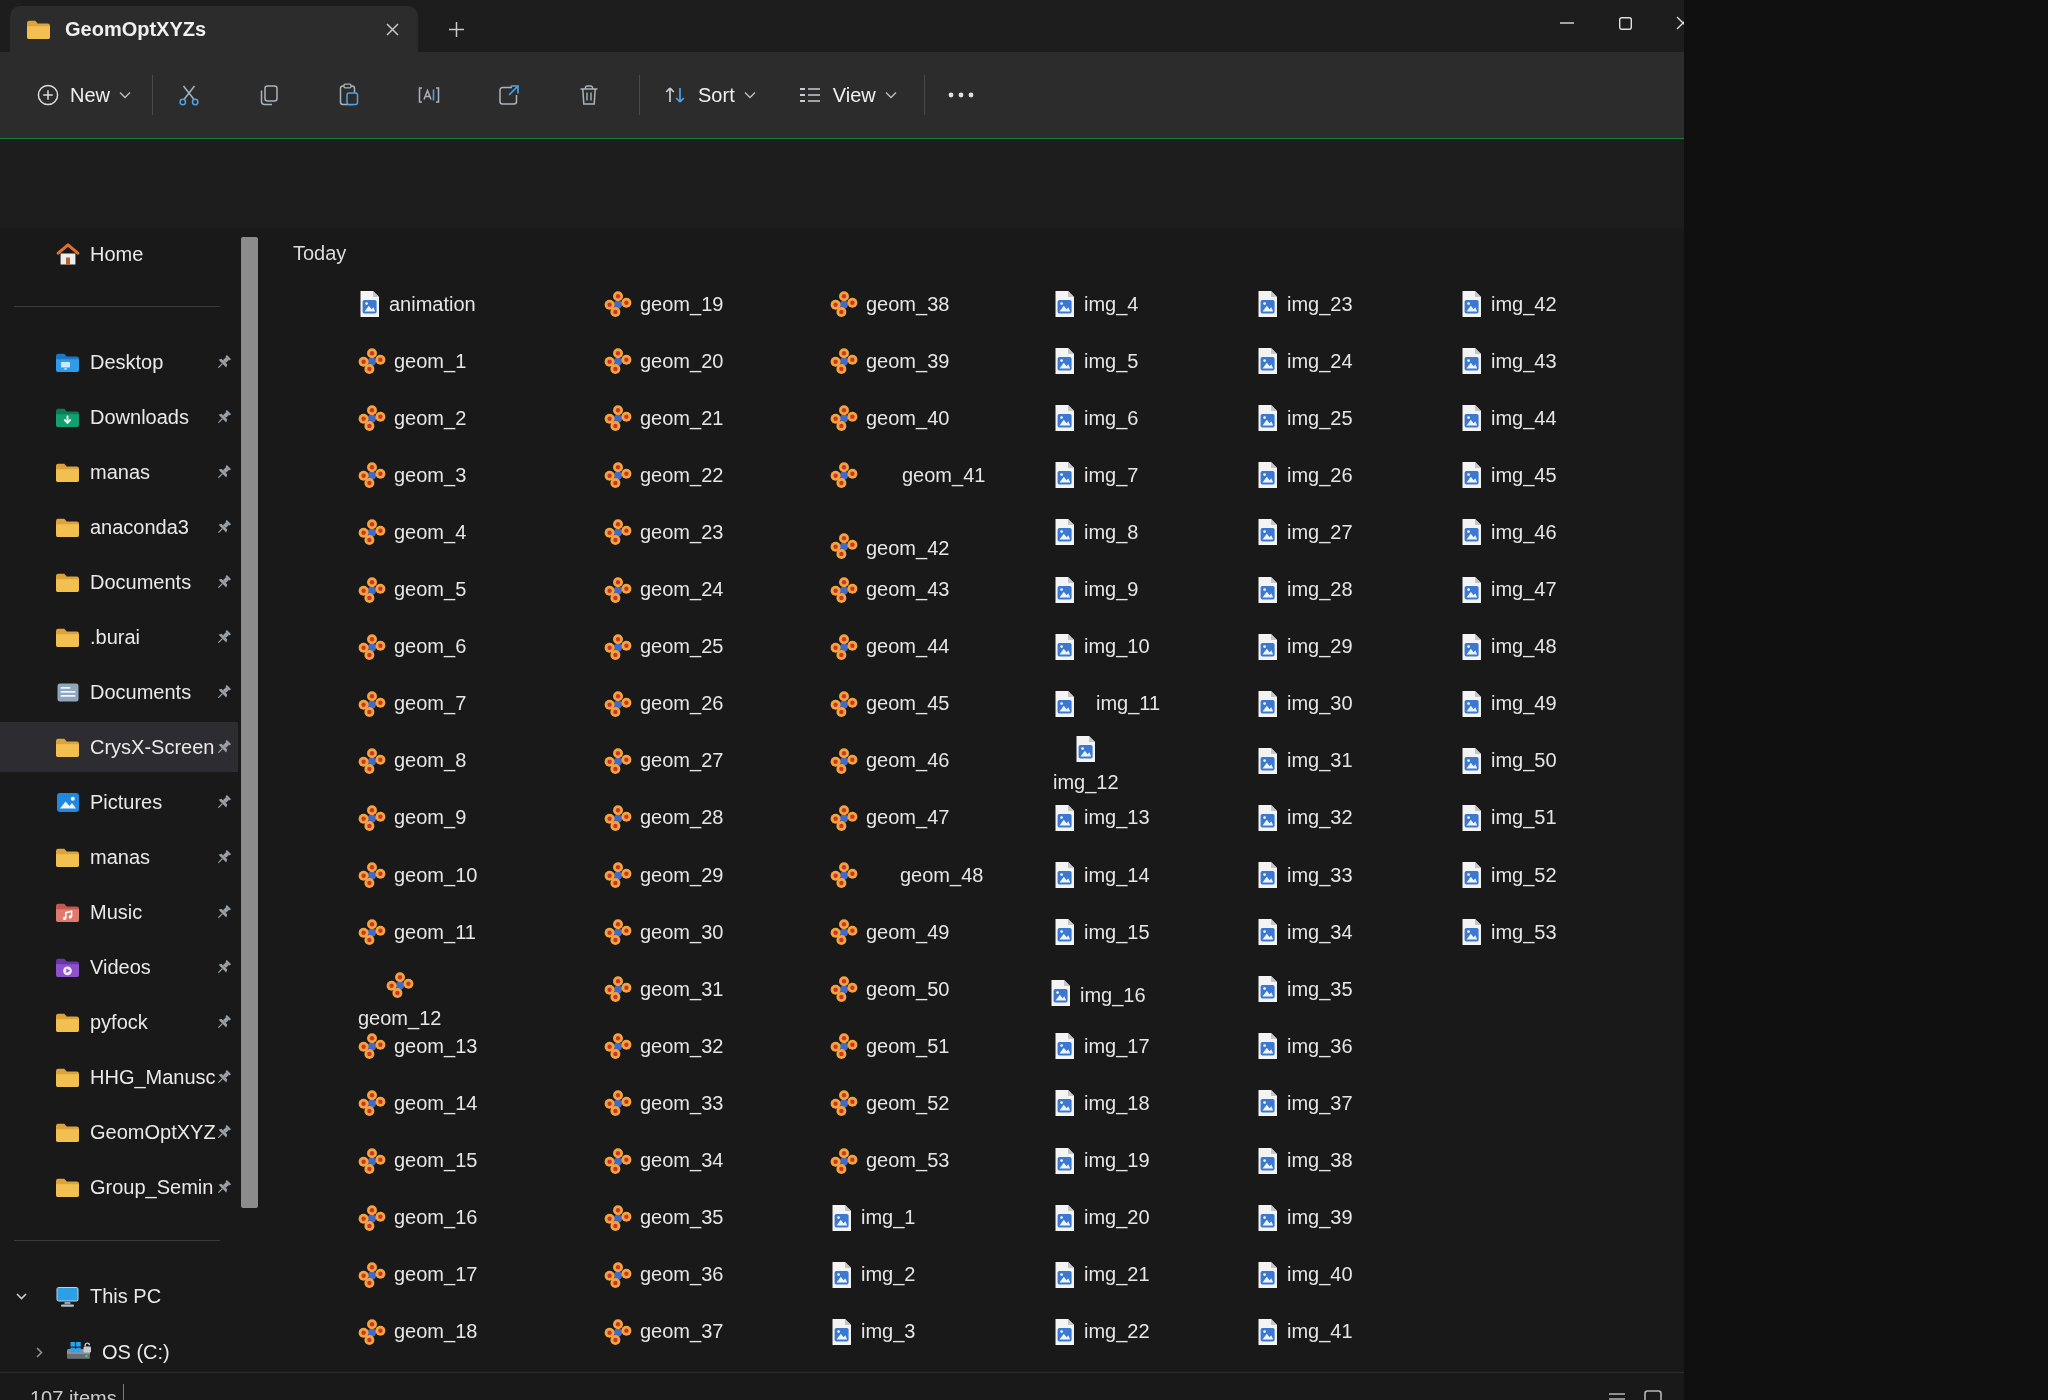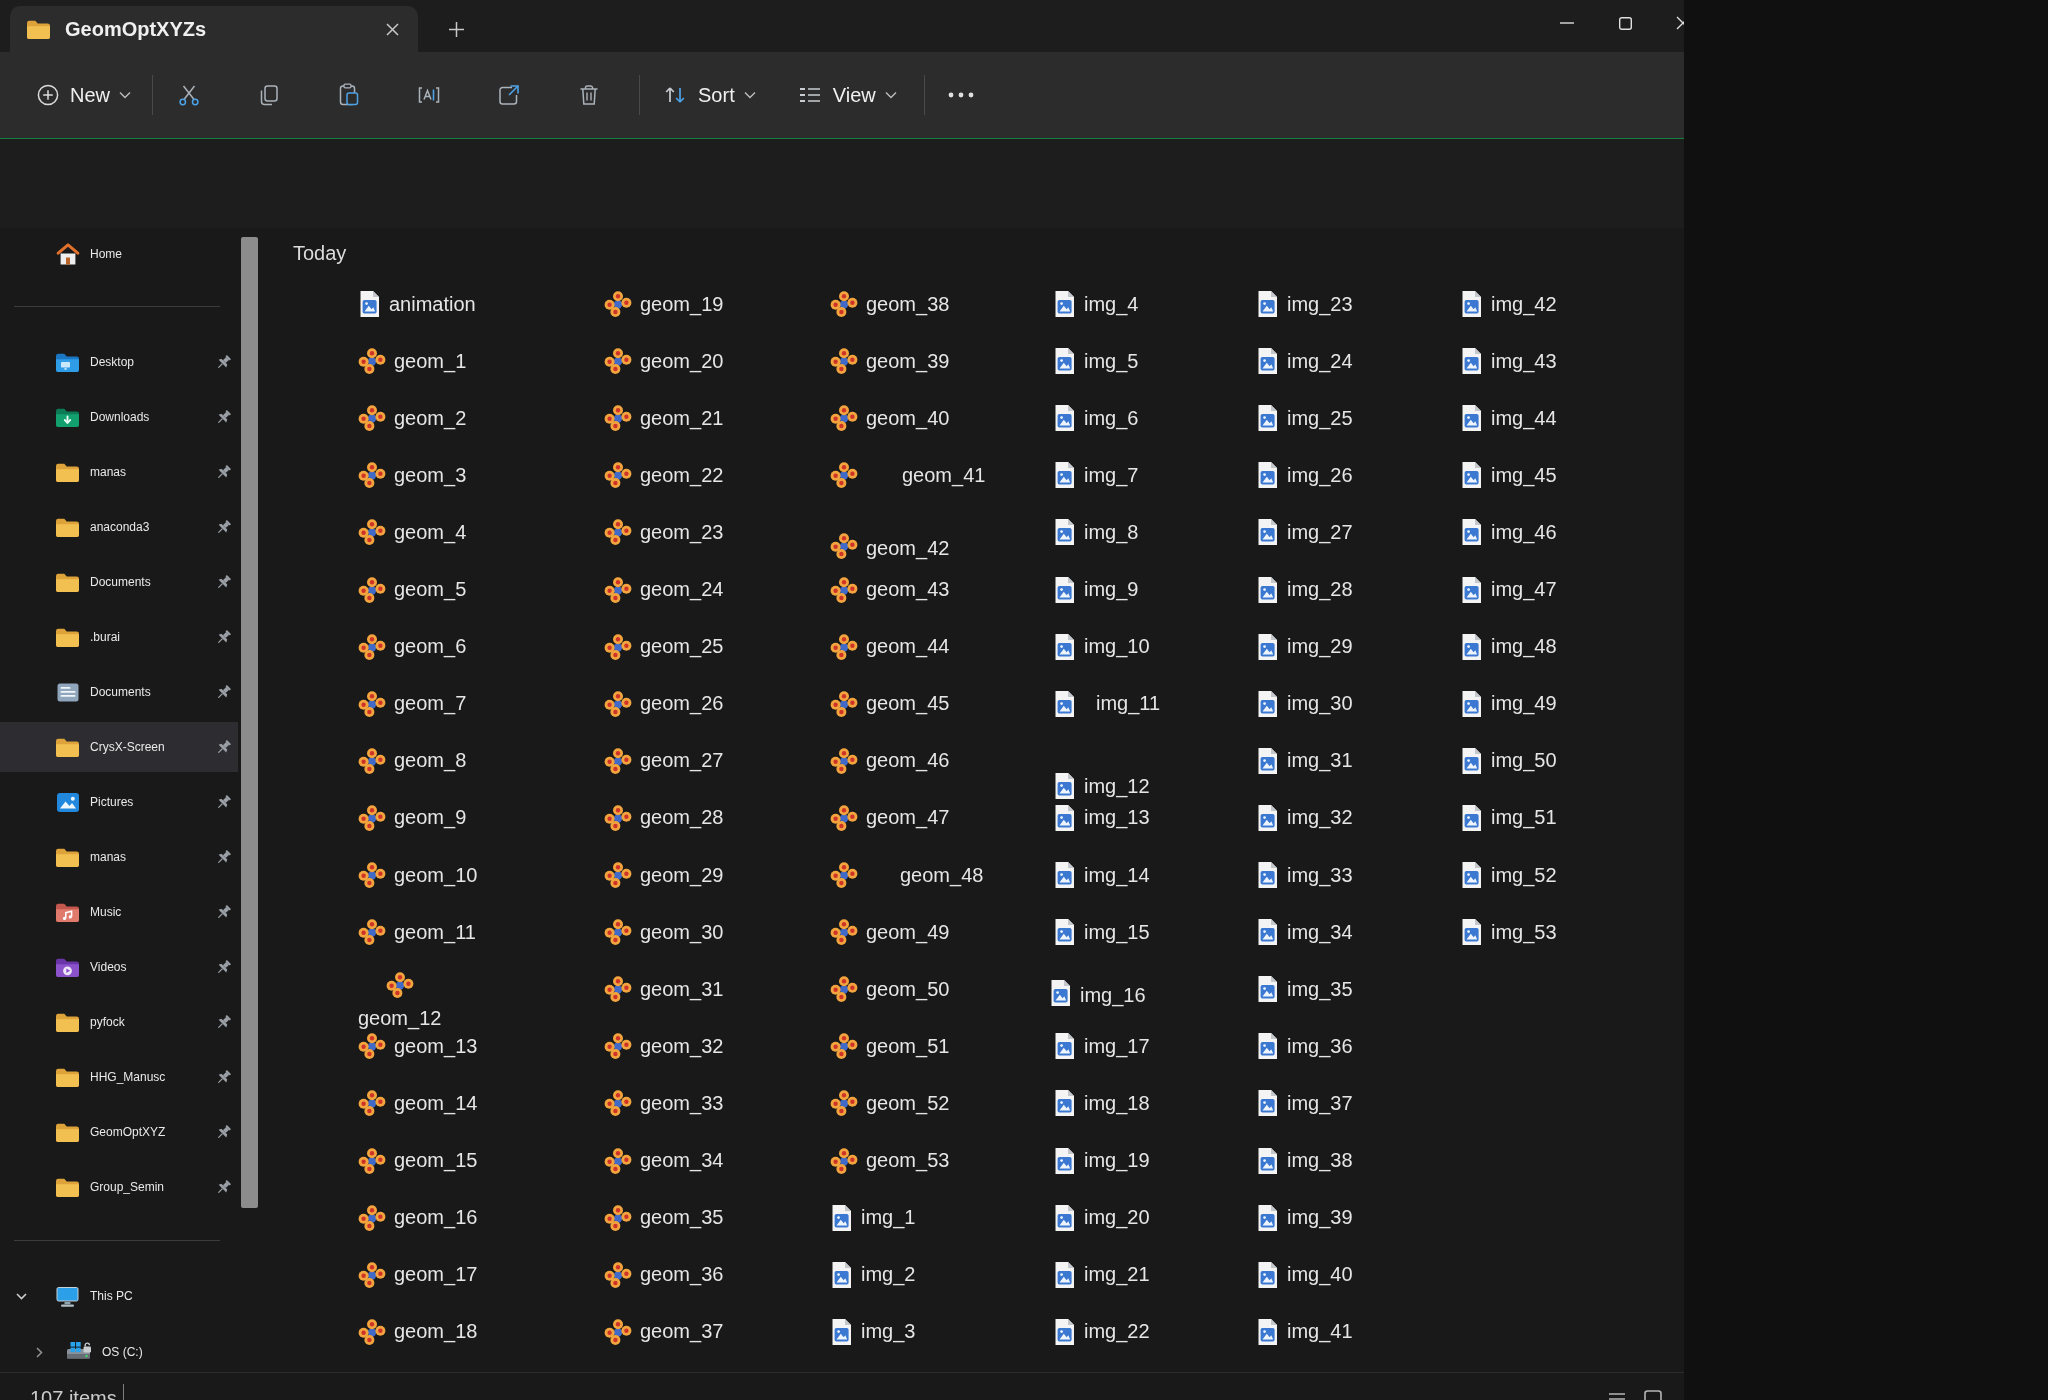--- a/index.html
+++ b/index.html
@@ -42,21 +42,21 @@
   .crumb{color:#ececec;font-size:20px;padding:0 6px;white-space:nowrap;}
   .crumb-sep{display:flex;align-items:center;padding:0 2px;}
   .addr-right{margin-left:auto;display:flex;align-items:center;}
   .search-input{background:transparent;border:none;outline:none;color:#b8b8b8;font-size:20px;
                 font-family:"Liberation Sans",sans-serif;width:180px;}
   .search-input::placeholder{color:#8d8d8d;opacity:1;}
 
   
   .sidebar{position:absolute;left:0;top:228px;width:262px;height:1172px;background:#191919;}
   .side-row{position:absolute;left:0;width:238px;height:50px;display:flex;align-items:center;
-            color:#e9e9e9;font-size:12px;box-sizing:border-box;}
+            color:#e9e9e9;font-size:20px;box-sizing:border-box;}
   .side-row .s-icon{width:27px;display:flex;justify-content:center;margin-left:54px;flex:none;}
   .side-row .s-label{margin-left:9px;flex:1;white-space:nowrap;overflow:hidden;}
   .side-row .s-pin{margin-right:6px;flex:none;display:flex;}
   .side-row.selected{background:#2d2d31;}
   .side-divider{position:absolute;left:14px;width:206px;height:1px;background:#3b3b3b;}
   .tree-chevron{position:absolute;display:flex;}
   .v-scroll{position:absolute;left:241px;top:9px;width:17px;height:971px;background:#8c8c8c;
             border-radius:2px;}
 
   
@@ -1774,21 +1774,21 @@
             <svg width="23" height="28" viewBox="0 0 23 28">
               <path d="M2.5 1 H15 L21 7 V27 H2.5 Z" fill="#f4f4f4"></path>
               <path d="M15 1 L21 7 H15 Z" fill="#c4c8cc"></path>
               <rect x="4.6" y="10" width="14" height="13.5" rx="1.8" fill="#3b78d2"></rect>
               <path d="M6.5 21.5 L10.8 15.8 L13.6 19.2 L15.3 17.2 L17.2 21.5 Z" fill="#eef4fb"></path>
               <circle cx="8.6" cy="13.6" r="1.4" fill="#eef4fb"></circle>
             </svg>
           </span>
           <span>img_11</span>
         </div>
-        <div class="file-item" style="left: 785px; top: 540px;">
+        <div class="file-item" style="left: 785px; top: 507px; flex-direction: column;">
           <span class="f-icon">
             <svg width="23" height="28" viewBox="0 0 23 28">
               <path d="M2.5 1 H15 L21 7 V27 H2.5 Z" fill="#f4f4f4"></path>
               <path d="M15 1 L21 7 H15 Z" fill="#c4c8cc"></path>
               <rect x="4.6" y="10" width="14" height="13.5" rx="1.8" fill="#3b78d2"></rect>
               <path d="M6.5 21.5 L10.8 15.8 L13.6 19.2 L15.3 17.2 L17.2 21.5 Z" fill="#eef4fb"></path>
               <circle cx="8.6" cy="13.6" r="1.4" fill="#eef4fb"></circle>
             </svg>
           </span>
           <span>img_12</span>

